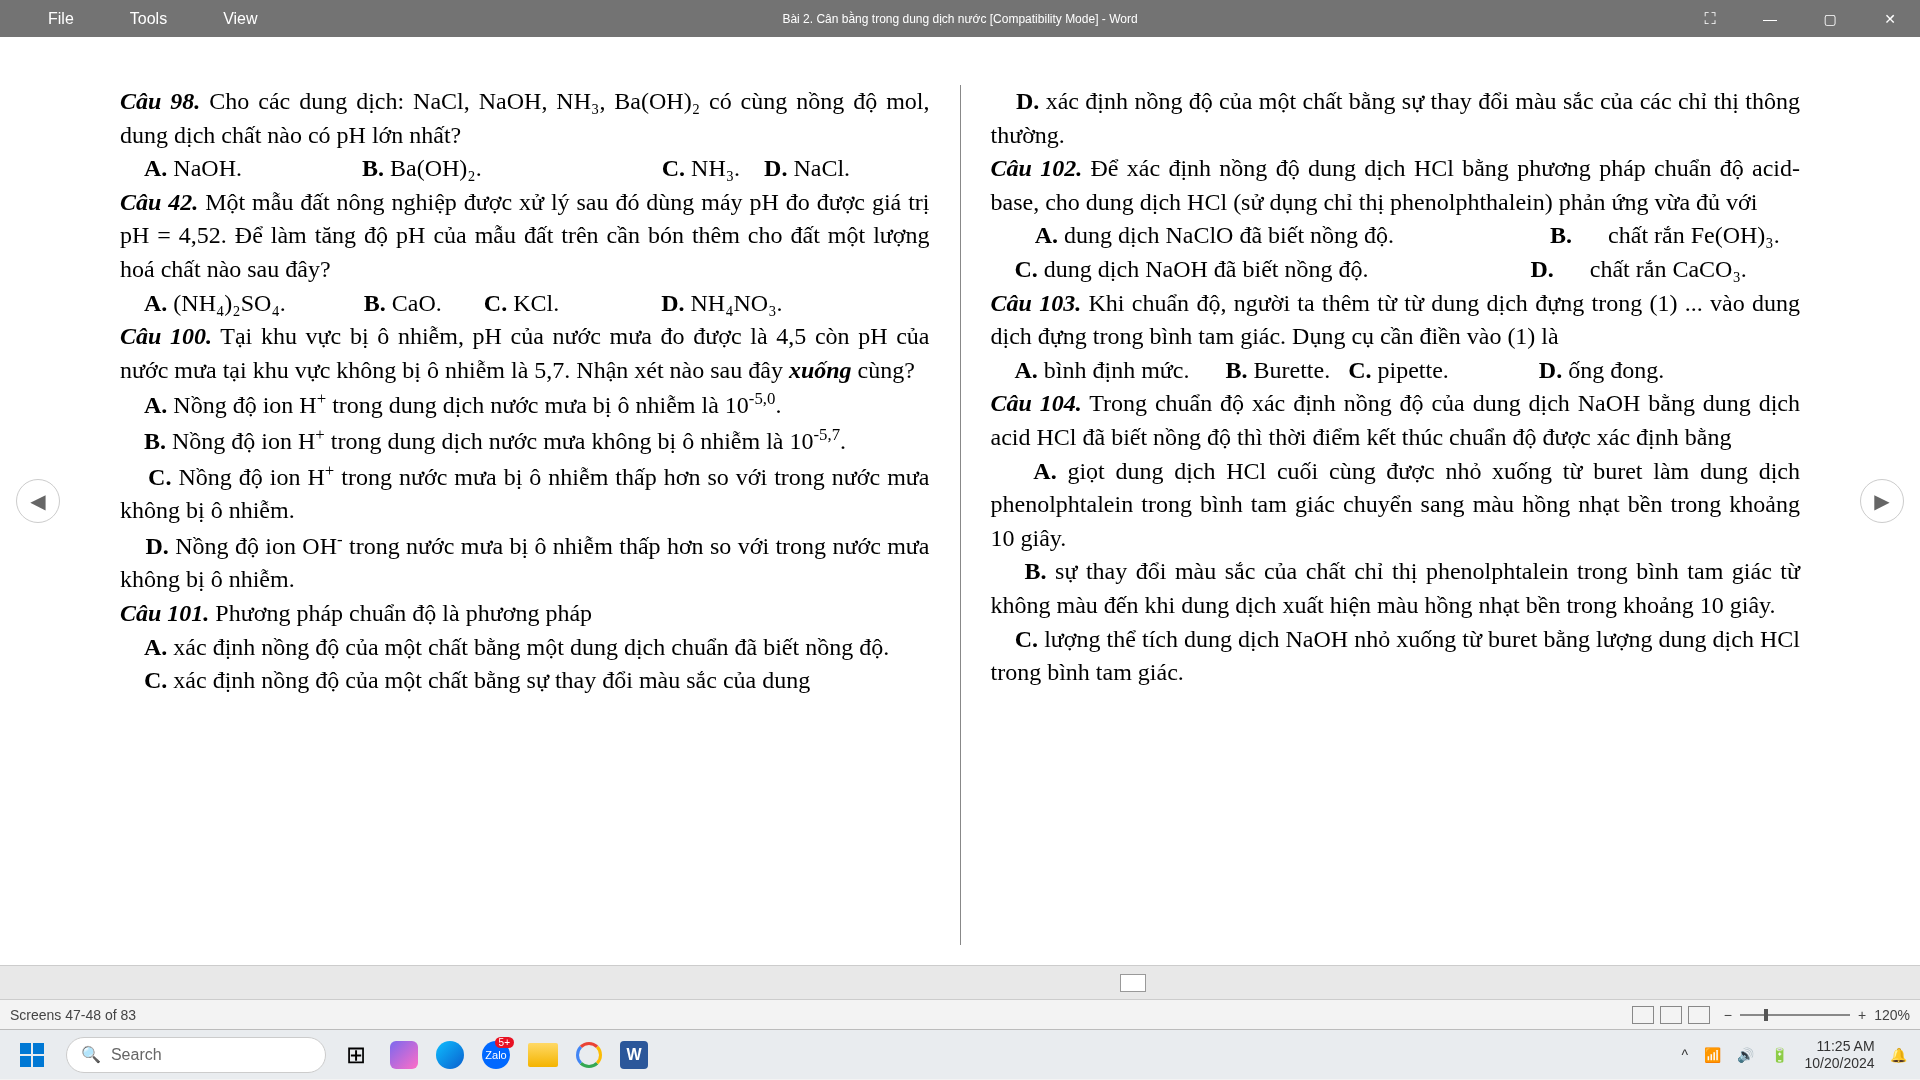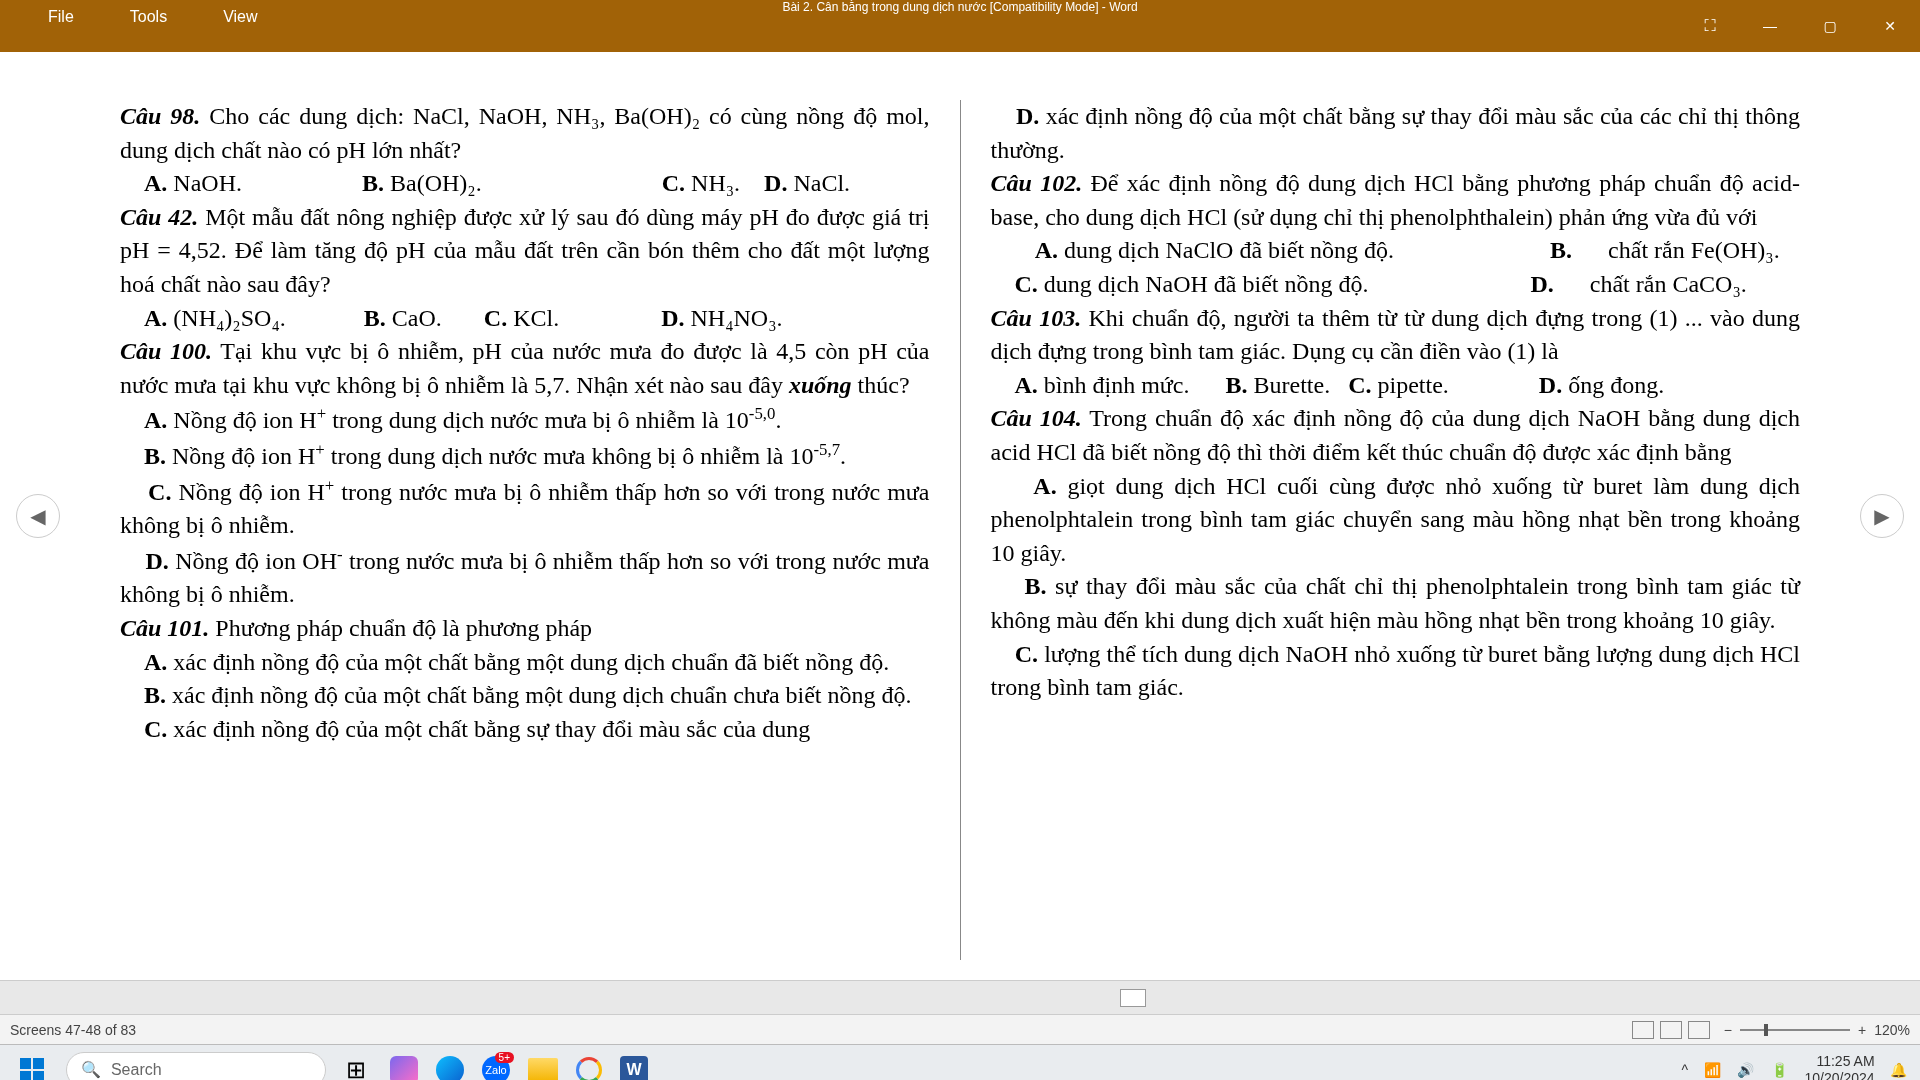--- a/index.html
+++ b/index.html
@@ -1,17 +1,17 @@
 <!DOCTYPE html>
 <html><head>
 <meta charset="utf-8">
 <style>
 * { margin: 0; padding: 0; box-sizing: border-box; }
 body { font-family: "Segoe UI", Arial, sans-serif; background: #f3f3f3; width: 1920px; height: 1080px; overflow: hidden; position: relative; }
-.titlebar { background: #a16207; height: 52px; display: flex; align-items: flex-start; color: white; font-size: 16px; position: relative; }
+.titlebar { background: #737373; height: 37px; display: flex; align-items: center; color: white; font-size: 16px; position: relative; }
 .menu { display: flex; gap: 0; padding-left: 20px; }
 .menu-item { padding: 8px 28px; cursor: pointer; }
 .title { position: absolute; left: 50%; transform: translateX(-50%); font-size: 12px; }
 .win-controls { position: absolute; right: 0; display: flex; gap: 0; align-items: center; height: 100%; }
 .win-btn { width: 60px; height: 38px; display: flex; align-items: center; justify-content: center; cursor: pointer; font-size: 14px; }
 .win-btn.fs { font-size: 16px; }
 .document-area { background: white; height: 928px; position: relative; display: flex; padding: 48px 100px 20px 100px; }
 .col { flex: 1; padding: 0 20px; font-family: "Times New Roman", serif; font-size: 24px; line-height: 1.4; color: black; text-align: justify; }
 .divider { width: 1px; background: #888; margin: 0 10px; }
 .q-label { font-weight: bold; font-style: italic; }
@@ -60,28 +60,27 @@
 
 <div class="document-area">
   <div class="nav-arrow nav-left">◀</div>
   <div class="nav-arrow nav-right">▶</div>
 
   <div class="col">
     <p><span class="q-label">Câu 98.</span><span> Cho các dung dịch: NaCl, NaOH, NH₃, Ba(OH)₂ có cùng nồng độ mol, dung dịch chất nào có pH lớn nhất?</span></p>
     <p style="text-align:left">&nbsp;&nbsp;&nbsp;&nbsp;<span class="opt-label">A.</span><span> NaOH.</span>&nbsp;&nbsp;&nbsp;&nbsp;&nbsp;&nbsp;&nbsp;&nbsp;&nbsp;&nbsp;&nbsp;&nbsp;&nbsp;&nbsp;&nbsp;&nbsp;&nbsp;&nbsp;&nbsp;&nbsp;<span class="opt-label">B.</span><span> Ba(OH)₂.</span>&nbsp;&nbsp;&nbsp;&nbsp;&nbsp;&nbsp;&nbsp;&nbsp;&nbsp;&nbsp;&nbsp;&nbsp;&nbsp;&nbsp;&nbsp;&nbsp;&nbsp;&nbsp;&nbsp;&nbsp;&nbsp;&nbsp;&nbsp;&nbsp;&nbsp;&nbsp;&nbsp;&nbsp;&nbsp;&nbsp;<span class="opt-label">C.</span><span> NH₃.</span>&nbsp;&nbsp;&nbsp;&nbsp;<span class="opt-label">D.</span><span> NaCl.</span></p>
     <p><span class="q-label">Câu 42.</span><span> Một mẫu đất nông nghiệp được xử lý sau đó dùng máy pH đo được giá trị pH = 4,52. Để làm tăng độ pH của mẫu đất trên cần bón thêm cho đất một lượng hoá chất nào sau đây?</span></p>
     <p style="text-align:left">&nbsp;&nbsp;&nbsp;&nbsp;<span class="opt-label">A.</span><span> (NH₄)₂SO₄.</span>&nbsp;&nbsp;&nbsp;&nbsp;&nbsp;&nbsp;&nbsp;&nbsp;&nbsp;&nbsp;&nbsp;&nbsp;&nbsp;<span class="opt-label">B.</span><span> CaO.</span>&nbsp;&nbsp;&nbsp;&nbsp;&nbsp;&nbsp;&nbsp;<span class="opt-label">C.</span><span> KCl.</span>&nbsp;&nbsp;&nbsp;&nbsp;&nbsp;&nbsp;&nbsp;&nbsp;&nbsp;&nbsp;&nbsp;&nbsp;&nbsp;&nbsp;&nbsp;&nbsp;&nbsp;<span class="opt-label">D.</span><span> NH₄NO₃.</span></p>
-    <p><span class="q-label">Câu 100.</span><span> Tại khu vực bị ô nhiễm, pH của nước mưa đo được là 4,5 còn pH của nước mưa tại khu vực không bị ô nhiễm là 5,7. Nhận xét nào sau đây </span><span class="q-label">xuống</span><span> thúc?</span></p>
+    <p><span class="q-label">Câu 100.</span><span> Tại khu vực bị ô nhiễm, pH của nước mưa đo được là 4,5 còn pH của nước mưa tại khu vực không bị ô nhiễm là 5,7. Nhận xét nào sau đây </span><span class="q-label">xuống</span><span> cùng?</span></p>
     <p>&nbsp;&nbsp;&nbsp;&nbsp;<span class="opt-label">A.</span><span> Nồng độ ion H</span><sup>+</sup><span> trong dung dịch nước mưa bị ô nhiễm là 10</span><sup>-5,0</sup><span>.</span></p>
     <p>&nbsp;&nbsp;&nbsp;&nbsp;<span class="opt-label">B.</span><span> Nồng độ ion H</span><sup>+</sup><span> trong dung dịch nước mưa không bị ô nhiễm là 10</span><sup>-5,7</sup><span>.</span></p>
     <p>&nbsp;&nbsp;&nbsp;&nbsp;<span class="opt-label">C.</span><span> Nồng độ ion H</span><sup>+</sup><span> trong nước mưa bị ô nhiễm thấp hơn so với trong nước mưa không bị ô nhiễm.</span></p>
     <p>&nbsp;&nbsp;&nbsp;&nbsp;<span class="opt-label">D.</span><span> Nồng độ ion OH</span><sup>-</sup><span> trong nước mưa bị ô nhiễm thấp hơn so với trong nước mưa không bị ô nhiễm.</span></p>
     <p><span class="q-label">Câu 101.</span><span> Phương pháp chuẩn độ là phương pháp</span></p>
     <p>&nbsp;&nbsp;&nbsp;&nbsp;<span class="opt-label">A.</span><span> xác định nồng độ của một chất bằng một dung dịch chuẩn đã biết nồng độ.</span></p>
-    <p>&nbsp;&nbsp;&nbsp;&nbsp;<span class="opt-label">B.</span><span> xác định nồng độ của một chất bằng một dung dịch chuẩn chưa biết nồng độ.</span></p>
     <p>&nbsp;&nbsp;&nbsp;&nbsp;<span class="opt-label">C.</span><span> xác định nồng độ của một chất bằng sự thay đổi màu sắc của dung</span></p>
   </div>
 
   <div class="divider"></div>
 
   <div class="col">
     <p>&nbsp;&nbsp;&nbsp;&nbsp;<span class="opt-label">D.</span><span> xác định nồng độ của một chất bằng sự thay đổi màu sắc của các chỉ thị thông thường.</span></p>
     <p><span class="q-label">Câu 102.</span><span> Để xác định nồng độ dung dịch HCl bằng phương pháp chuẩn độ acid-base, cho dung dịch HCl (sử dụng chỉ thị phenolphthalein) phản ứng vừa đủ với</span></p>
     <p style="text-align:center">&nbsp;&nbsp;&nbsp;&nbsp;<span class="opt-label">A.</span><span> dung dịch NaClO đã biết nồng độ.</span>&nbsp;&nbsp;&nbsp;&nbsp;&nbsp;&nbsp;&nbsp;&nbsp;&nbsp;&nbsp;&nbsp;&nbsp;&nbsp;&nbsp;&nbsp;&nbsp;&nbsp;&nbsp;&nbsp;&nbsp;&nbsp;&nbsp;&nbsp;&nbsp;&nbsp;&nbsp;<span class="opt-label">B.</span>&nbsp;&nbsp;&nbsp;&nbsp;&nbsp;<span> chất rắn Fe(OH)₃.</span></p>
     <p style="text-align:left">&nbsp;&nbsp;&nbsp;&nbsp;<span class="opt-label">C.</span><span> dung dịch NaOH đã biết nồng độ.</span>&nbsp;&nbsp;&nbsp;&nbsp;&nbsp;&nbsp;&nbsp;&nbsp;&nbsp;&nbsp;&nbsp;&nbsp;&nbsp;&nbsp;&nbsp;&nbsp;&nbsp;&nbsp;&nbsp;&nbsp;&nbsp;&nbsp;&nbsp;&nbsp;&nbsp;&nbsp;&nbsp;<span class="opt-label">D.</span>&nbsp;&nbsp;&nbsp;&nbsp;&nbsp;<span> chất rắn CaCO₃.</span></p>

